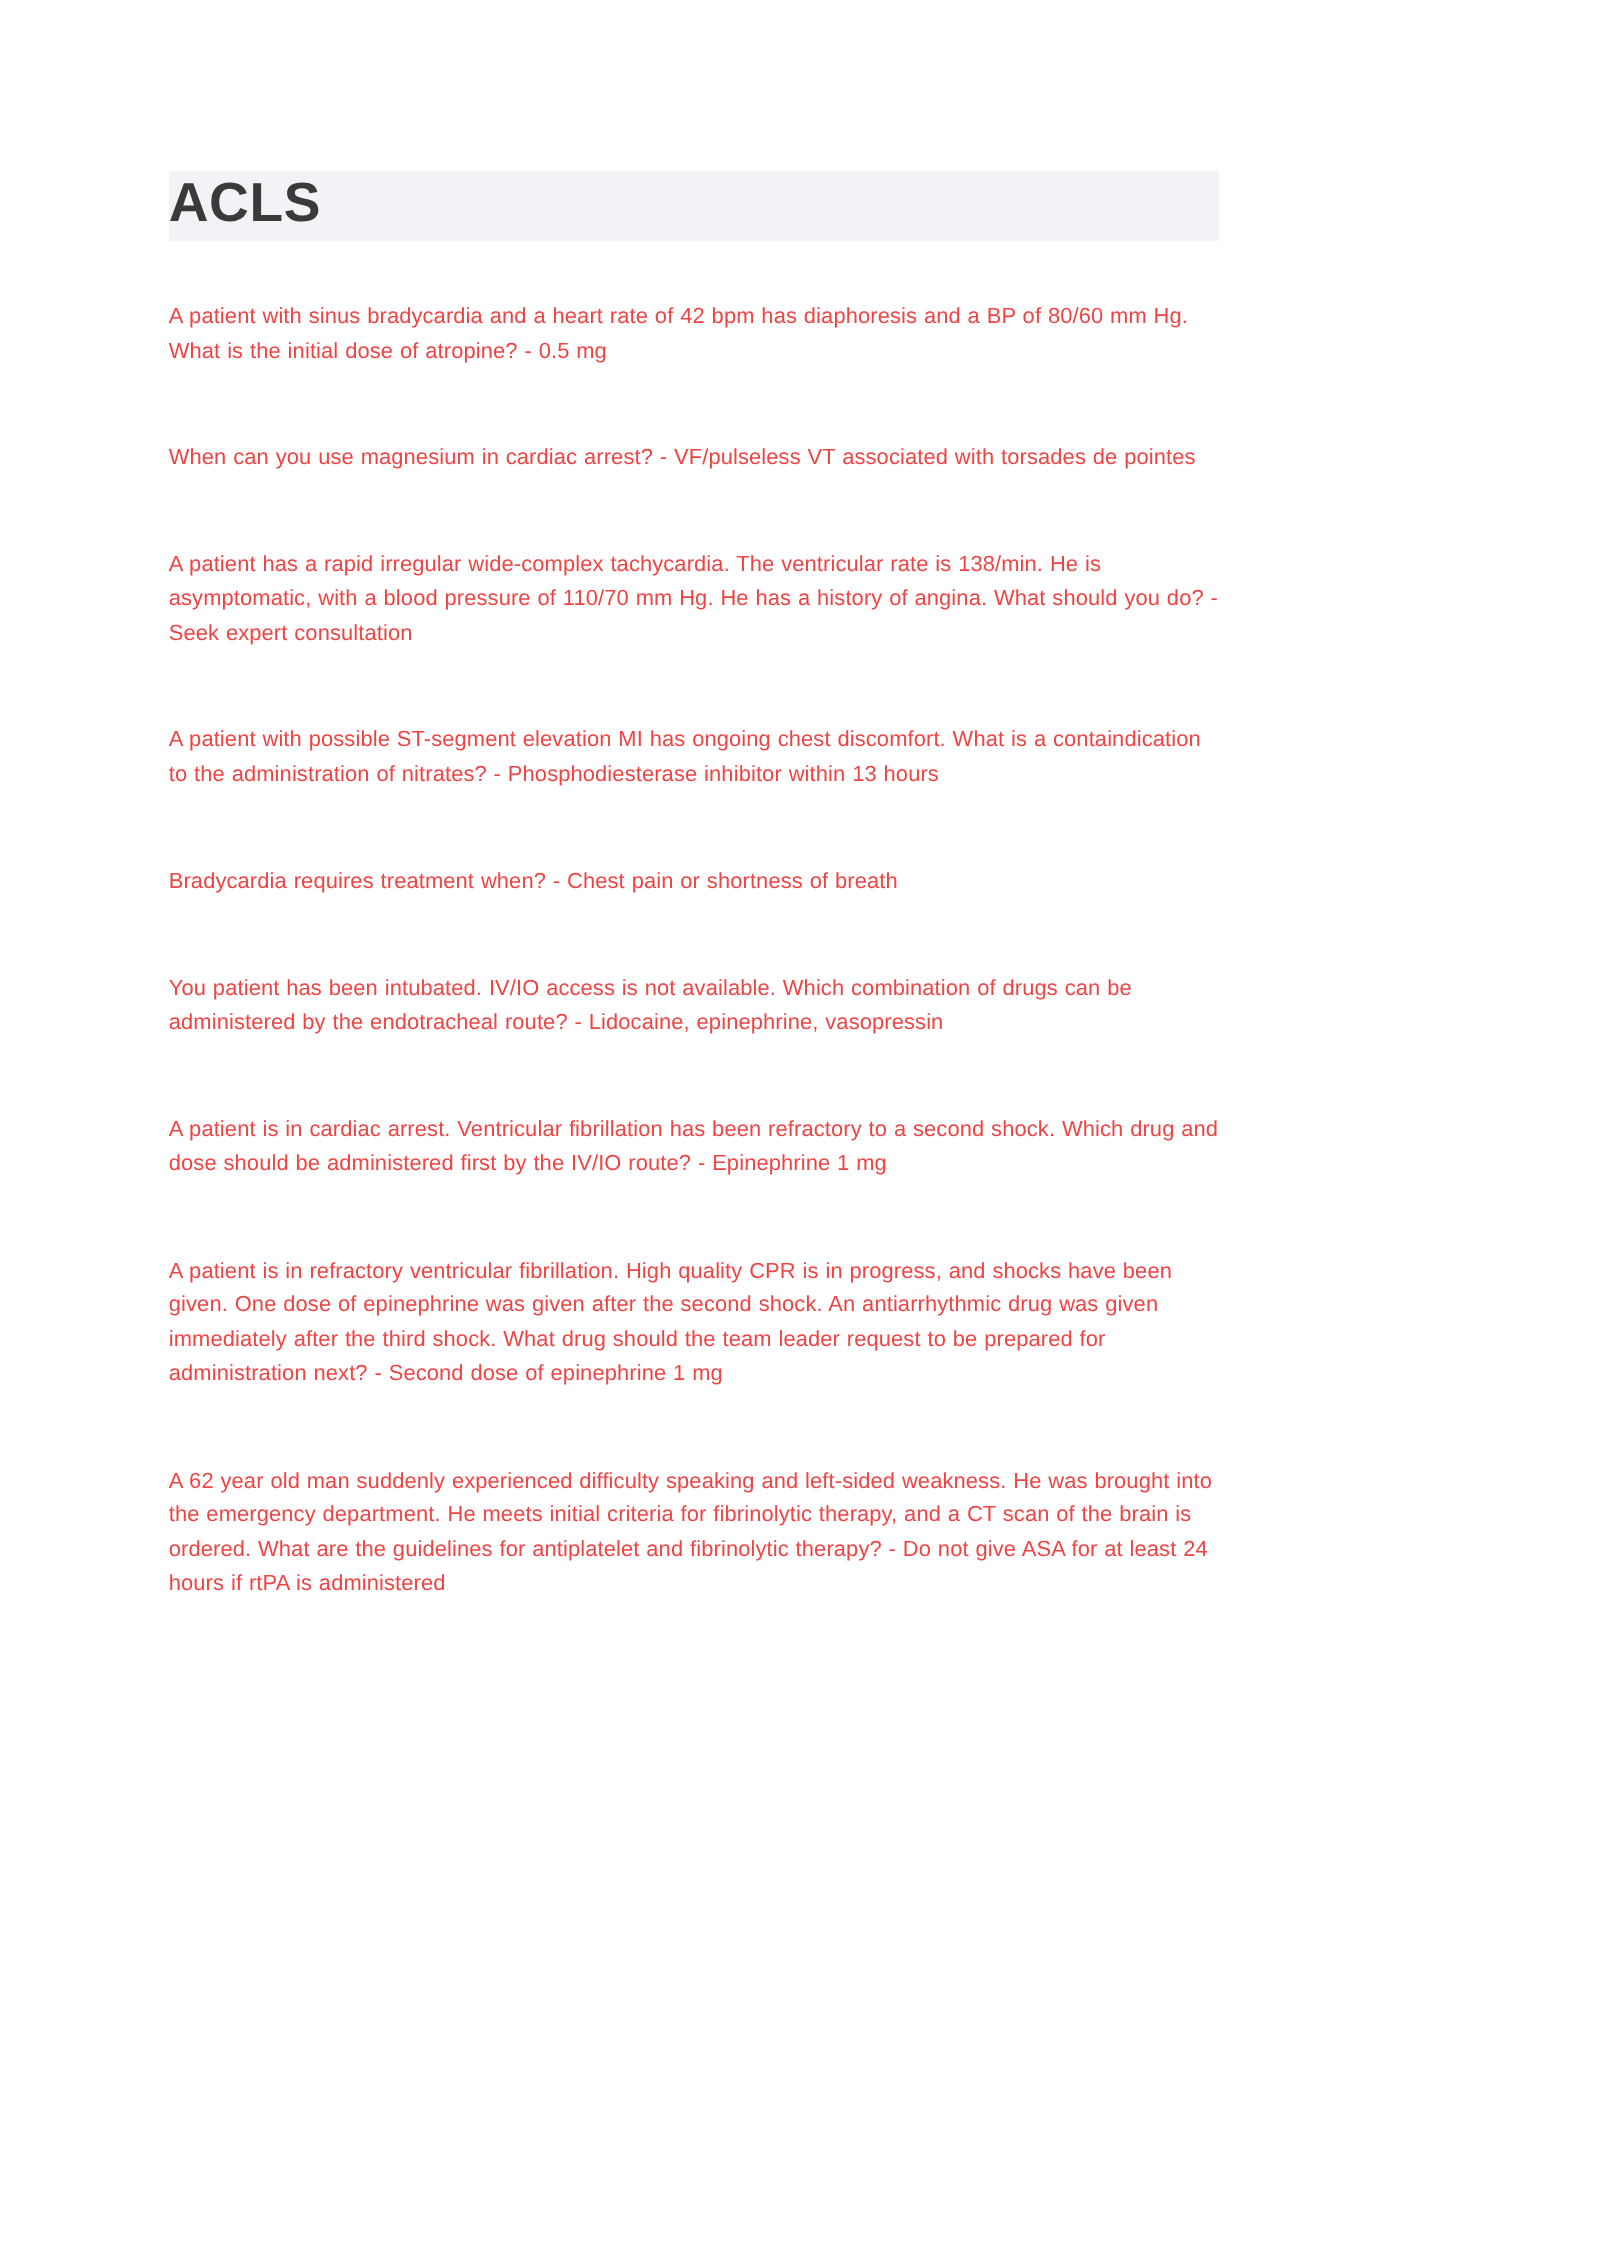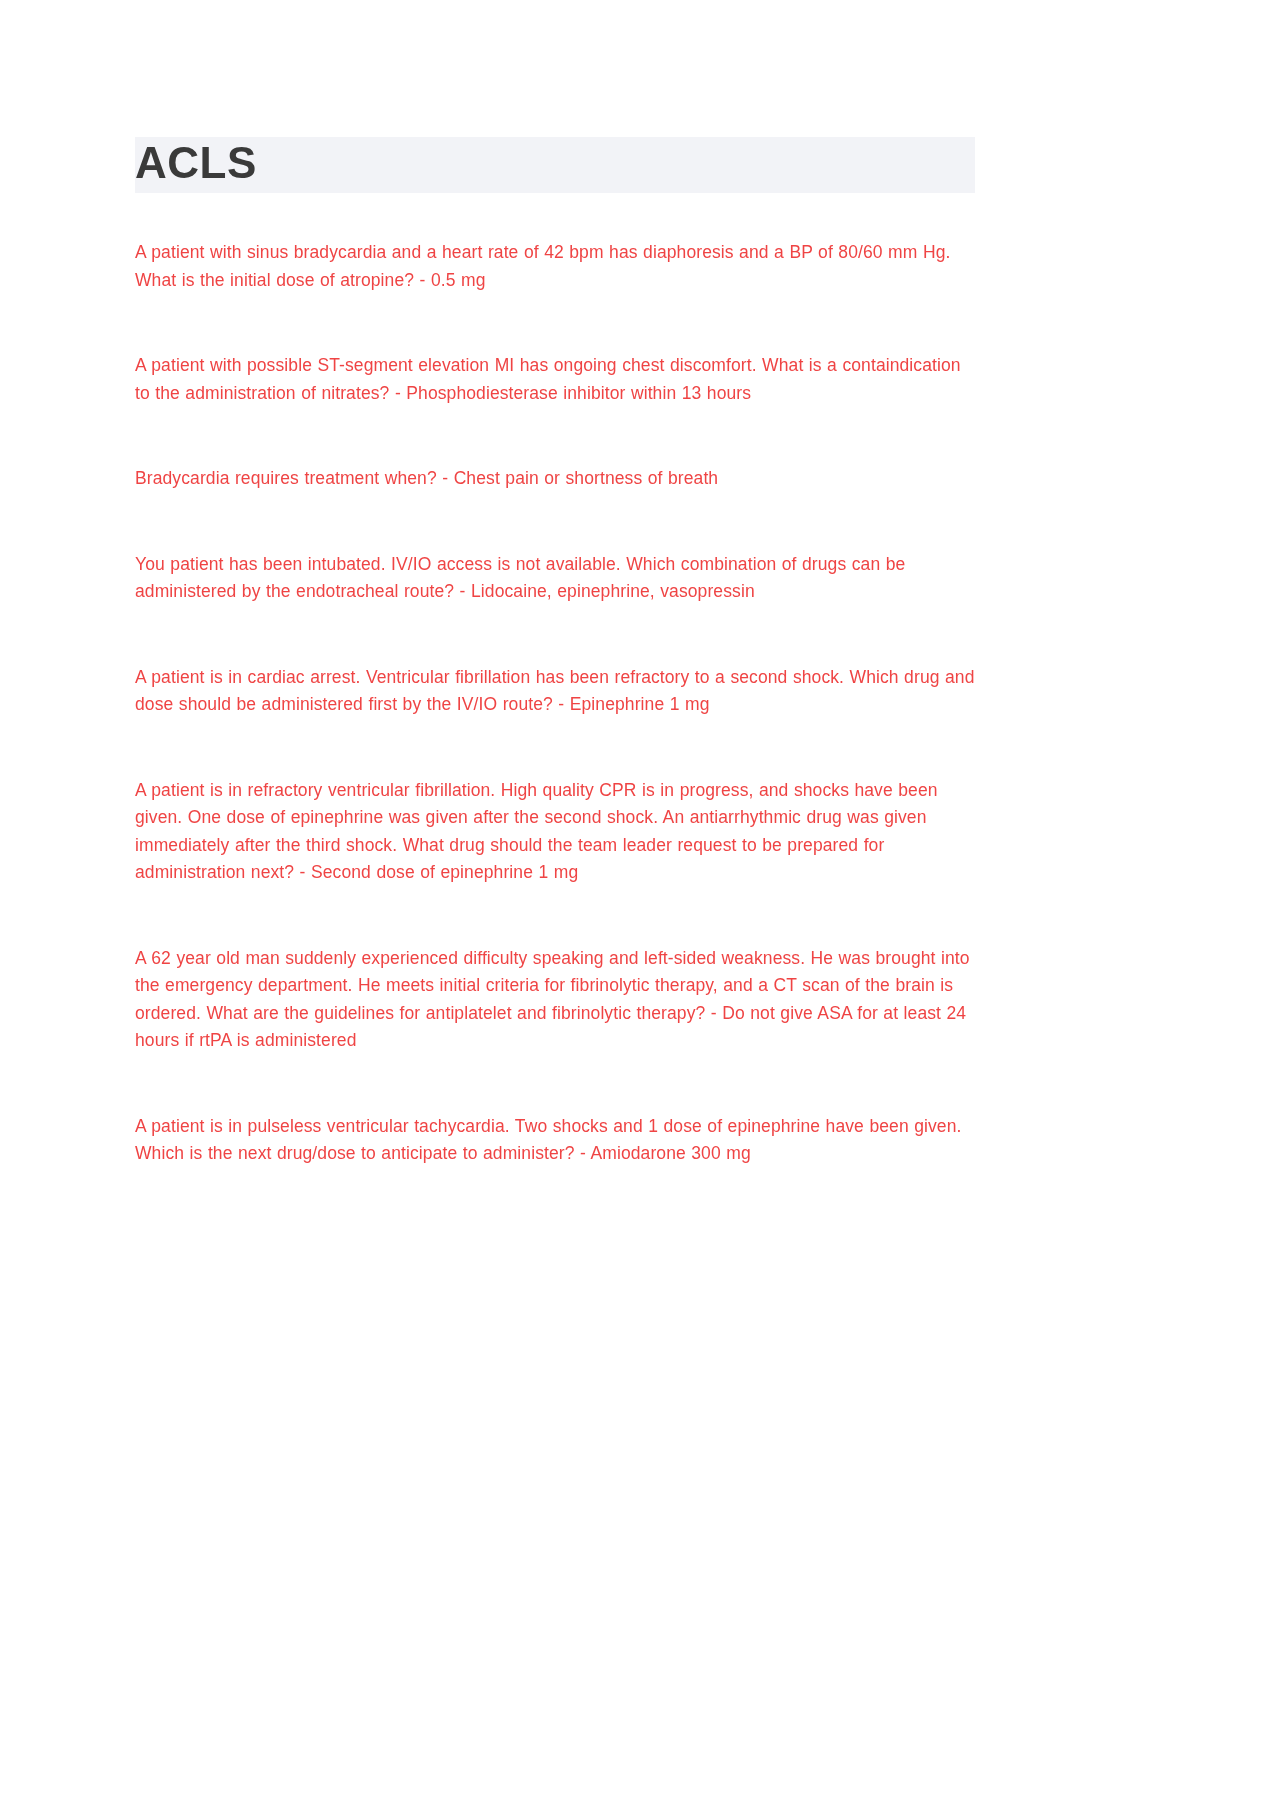--- a/index.html
+++ b/index.html
@@ -51,22 +51,23 @@
 <body>
 
 <div class="page">
   <div class="content">
 
     <div class="title-bar">
       <h1>ACLS</h1>
     </div>
 
     <p class="para">A patient with sinus bradycardia and a heart rate of 42 bpm has diaphoresis and a BP of 80/60 mm Hg. What is the initial dose of atropine? - 0.5 mg</p>
+    <p class="para">When can you use magnesium in cardiac arrest? - VF/pulseless VT associated with torsades de pointes</p>
+    <p class="para">A patient has a rapid irregular wide-complex tachycardia. The ventricular rate is 138/min. He is asymptomatic, with a blood pressure of 110/70 mm Hg. He has a history of angina. What should you do? - Seek expert consultation</p>
     <p class="para">A patient with possible ST-segment elevation MI has ongoing chest discomfort. What is a containdication to the administration of nitrates? - Phosphodiesterase inhibitor within 13 hours</p>
     <p class="para">Bradycardia requires treatment when? - Chest pain or shortness of breath</p>
     <p class="para">You patient has been intubated. IV/IO access is not available. Which combination of drugs can be administered by the endotracheal route? - Lidocaine, epinephrine, vasopressin</p>
     <p class="para">A patient is in cardiac arrest. Ventricular fibrillation has been refractory to a second shock. Which drug and dose should be administered first by the IV/IO route? - Epinephrine 1 mg</p>
     <p class="para">A patient is in refractory ventricular fibrillation. High quality CPR is in progress, and shocks have been given. One dose of epinephrine was given after the second shock. An antiarrhythmic drug was given immediately after the third shock. What drug should the team leader request to be prepared for administration next? - Second dose of epinephrine 1 mg</p>
     <p class="para">A 62 year old man suddenly experienced difficulty speaking and left-sided weakness. He was brought into the emergency department. He meets initial criteria for fibrinolytic therapy, and a CT scan of the brain is ordered. What are the guidelines for antiplatelet and fibrinolytic therapy? - Do not give ASA for at least 24 hours if rtPA is administered</p>
-    <p class="para">A patient is in pulseless ventricular tachycardia. Two shocks and 1 dose of epinephrine have been given. Which is the next drug/dose to anticipate to administer? - Amiodarone 300 mg</p>
 
   </div>
 </div>
 
 </body></html>

